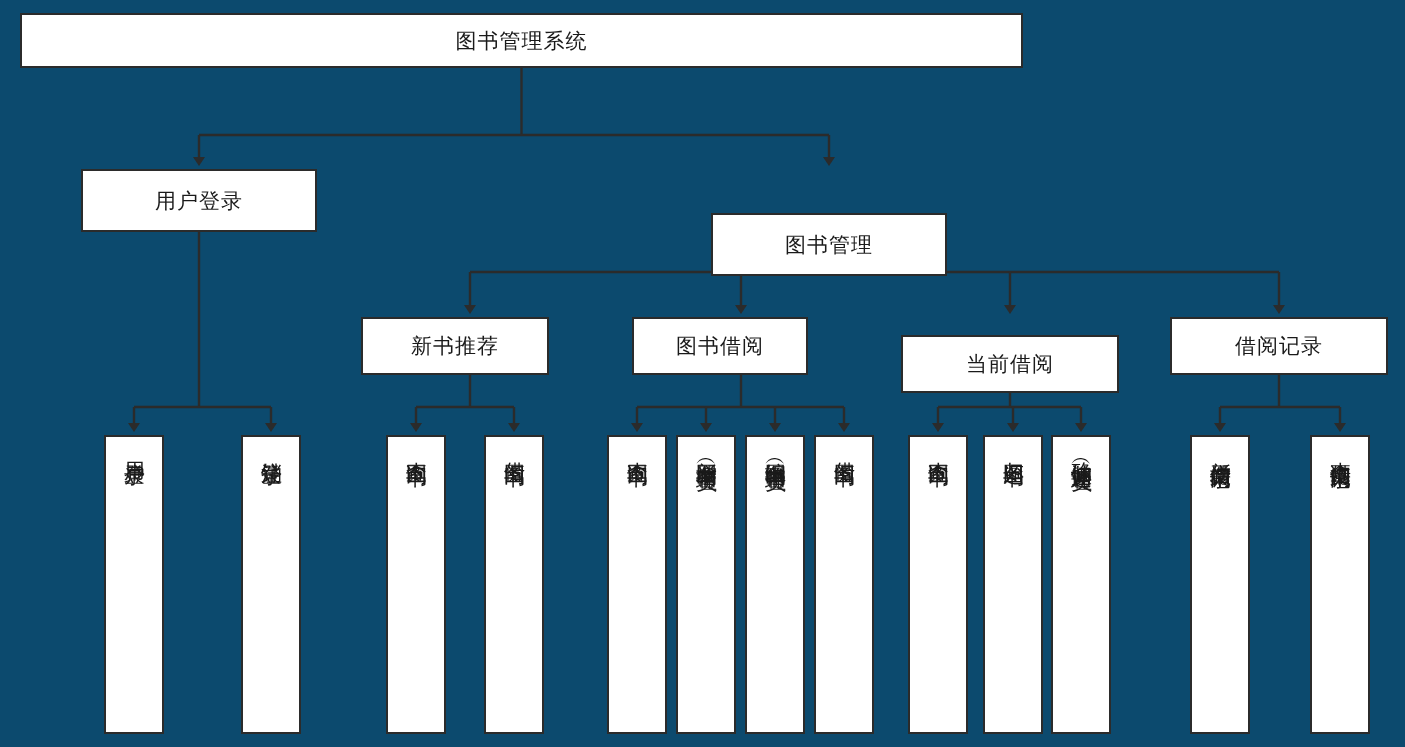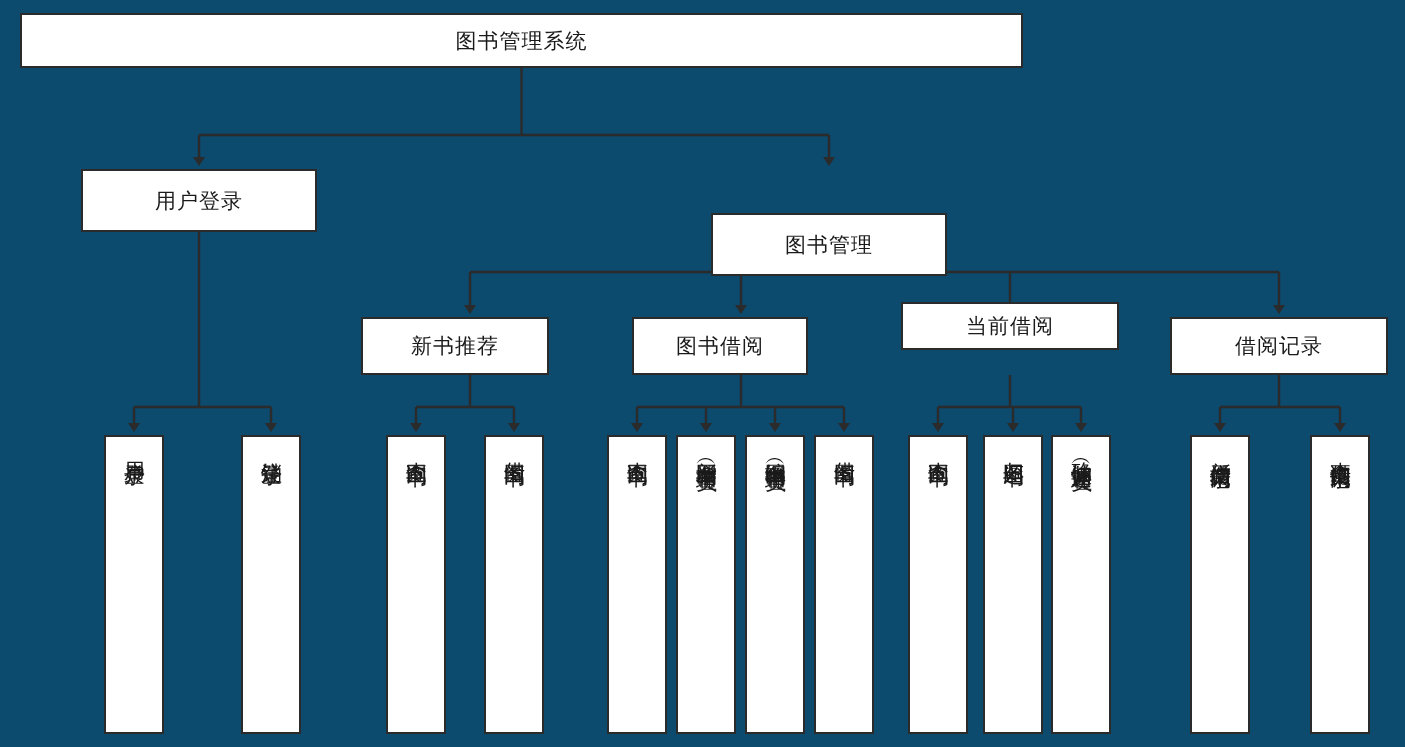--- a/index.html
+++ b/index.html
@@ -116,21 +116,21 @@
       </div>
       <div class="node horizontal" style="left: 711px; top: 169px; width: 236px; height: 63px; margin-top: 44px;">
         <span>图书管理</span>
       </div>
       <div class="node horizontal" style="left: 361px; top: 317px; width: 188px; height: 58px;">
         <span>新书推荐</span>
       </div>
       <div class="node horizontal" style="left: 632px; top: 317px; width: 176px; height: 58px;">
         <span>图书借阅</span>
       </div>
-      <div class="node horizontal" style="left: 901px; top: 302px; width: 218px; height: 48px; justify-content: center;">
+      <div class="node horizontal" style="left: 901px; top: 335px; width: 218px; height: 58px; justify-content: center;">
         <span>当前借阅</span>
       </div>
       <div class="node horizontal" style="left: 1170px; top: 317px; width: 218px; height: 58px;">
         <span>借阅记录</span>
       </div>
       <div class="node vertical" style="left: 104px; top: 435px; width: 60px; height: 299px;">
         <span class="vlabel">用户登录</span>
       </div>
       <div class="node vertical" style="left: 241px; top: 435px; width: 60px; height: 299px;">
         <span class="vlabel">注销登录</span>

